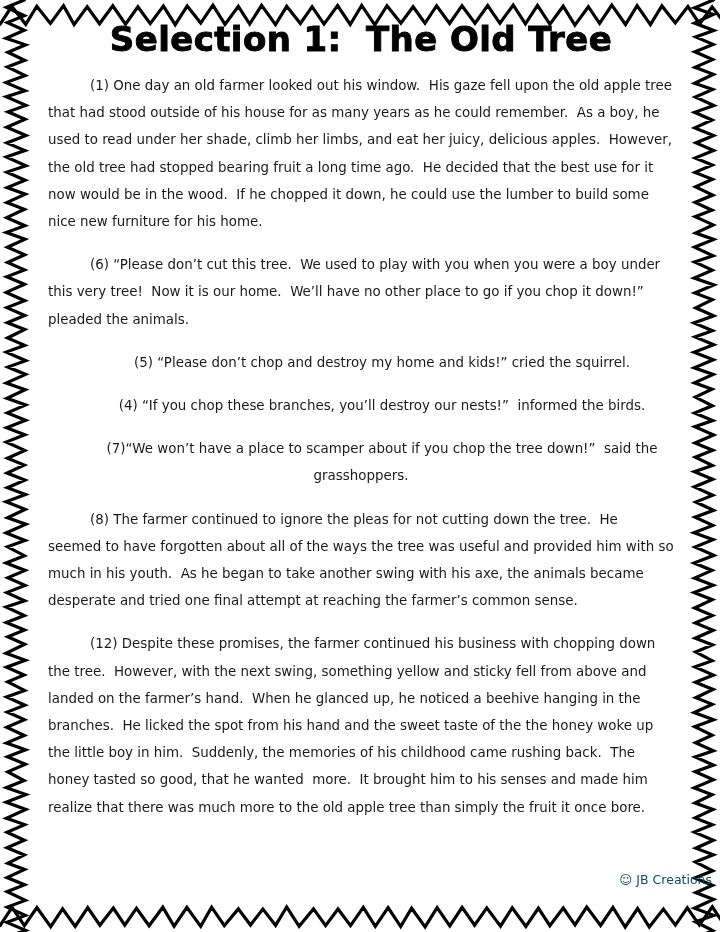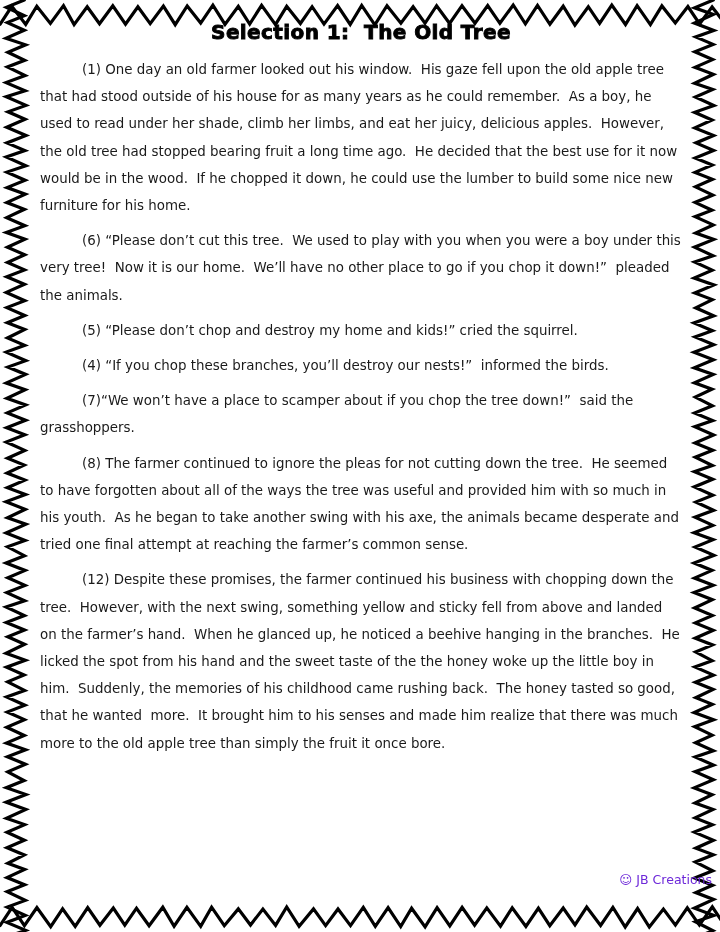--- a/index.html
+++ b/index.html
@@ -37,55 +37,56 @@
     left: 32px;
     top: 22px;
     width: 658px;
     height: 880px;
   }
 
   #doc-title {
     text-align: center;
     font-family: "DejaVu Sans", sans-serif;
     font-weight: bold;
-    font-size: 20px;
+    font-size: 34px;
     letter-spacing: 0.4px;
     line-height: 1.0;
     color: #000000;
     margin: 0 0 14px 0;
     white-space: pre;
     -webkit-text-stroke: 0.9px #000000;
   }
 
   #body-text {
     font-family: "DejaVu Sans", sans-serif;
     font-size: 13.4px;
     line-height: 27.2px;
     color: #1a1a1a;
     text-align: left;
   }
 
   #body-text p {
-    margin: 8px;
+    margin: 16px;
     text-indent: 42px;
     white-space: pre-wrap;
   }
 
   
   #body-text p.tight {
     text-indent: 42px;
+    text-align: center;
   }
 
   #credit {
     position: absolute;
     right: 8px;
     bottom: 30px;
     font-family: "DejaVu Sans", sans-serif;
     font-size: 12.5px;
-    color: #6d28d9;
+    color: #0c4a6e;
     white-space: pre;
   }
   .smiley-glyph { font-size: 12.5px; }
 </style>
 </head>
 <body>
 
 <div id="page">
 
   <div class="border-edge border-top">

